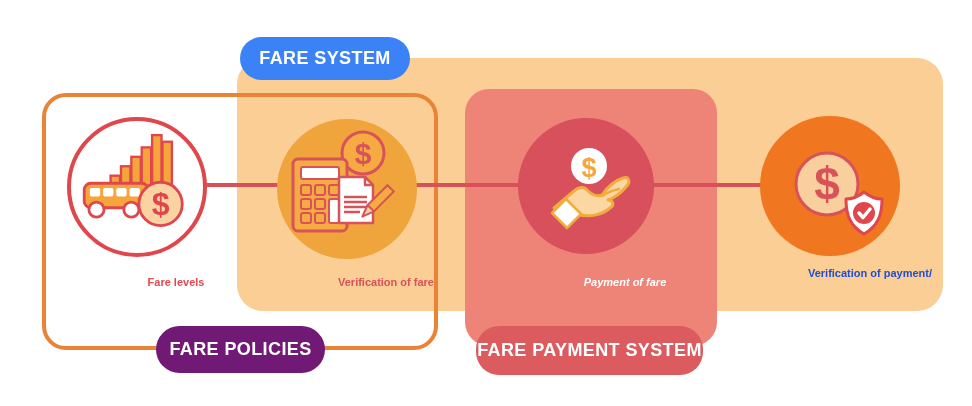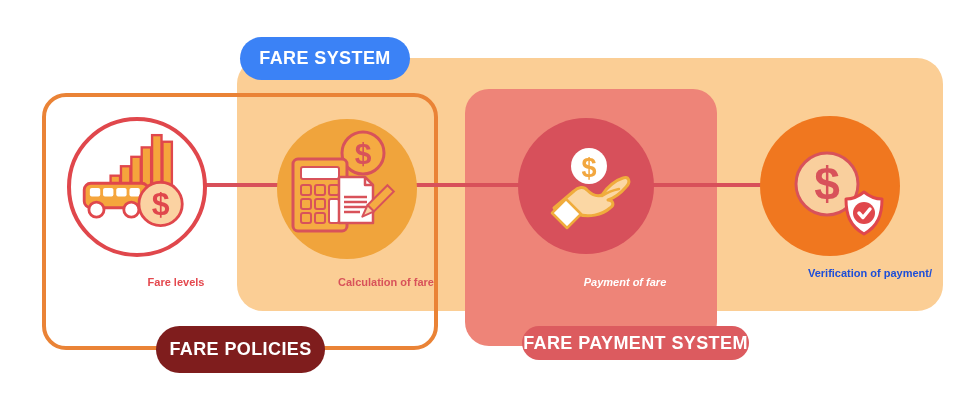--- a/index.html
+++ b/index.html
@@ -29,22 +29,22 @@
     left:137px; top:183px; width:693px; height:4px; background:#D8505A;
   }
 
   
   .pill {
     display:flex; align-items:center; justify-content:center;
     color:#ffffff; font-weight:bold; font-size:18px; letter-spacing:0.4px;
     white-space:nowrap;
   }
   .pill-system   { left:240px; top:37px;  width:170px; height:43px; background:#3b82f6; border-radius:21.5px; }
-  .pill-policies { left:156px; top:326px; width:169px; height:47px; background:#7f1d1d; border-radius:23.5px; }
-  .pill-payment  { left:476px; top:326px; width:227px; height:34px; background:#DC5B5F; border-radius:23px;margin-left:46px; }
+  .pill-policies { left:156px; top:326px; width:169px; height:47px; background:#701a75; border-radius:23.5px; }
+  .pill-payment  { left:476px; top:326px; width:227px; height:49px; background:#DC5B5F; border-radius:23px; }
 
   
   .circle { border-radius:50%; box-sizing:border-box; }
   .c1 { left:67px;  top:117px; width:140px; height:140px; background:#ffffff; border:4px solid #E0474C; }
   .c2 { left:277px; top:119px; width:140px; height:140px; background:#F0A43C; }
   .c3 { left:518px; top:118px; width:136px; height:136px; background:#D7505B; }
   .c4 { left:760px; top:116px; width:140px; height:140px; background:#F0771F; }
   .circle svg { display:block; width:100%; height:100%; }
 
   
@@ -158,21 +158,21 @@
       </g>
       <g transform="translate(104 97)">
         <path d="M0,-21 C6,-16 13,-14 18,-14 C18,2 14,13 0,21 C-14,13 -18,2 -18,-14 C-13,-14 -6,-16 0,-21 Z" fill="#ffffff" stroke="#E0474C" stroke-width="3" stroke-linejoin="round"></path>
         <circle cx="0" cy="0" r="11" fill="#E0474C"></circle>
         <polyline points="-5,0 -1,4.5 6,-4" fill="none" stroke="#ffffff" stroke-width="3.5" stroke-linecap="round" stroke-linejoin="round"></polyline>
       </g>
     </svg>
   </div>
 
   <div class="abs node-label lbl1">Fare levels</div>
-  <div class="abs node-label lbl2">Calculation of fare</div>
+  <div class="abs node-label lbl2">Verification of fare</div>
   <div class="abs node-label lbl3">Payment of fare</div>
   <div class="abs node-label lbl4">
     <span>Verification of payment/</span>
   </div>
 
   <div class="abs pill pill-system">
     <span>FARE SYSTEM</span>
   </div>
   <div class="abs pill pill-policies">
     <span>FARE POLICIES</span>

